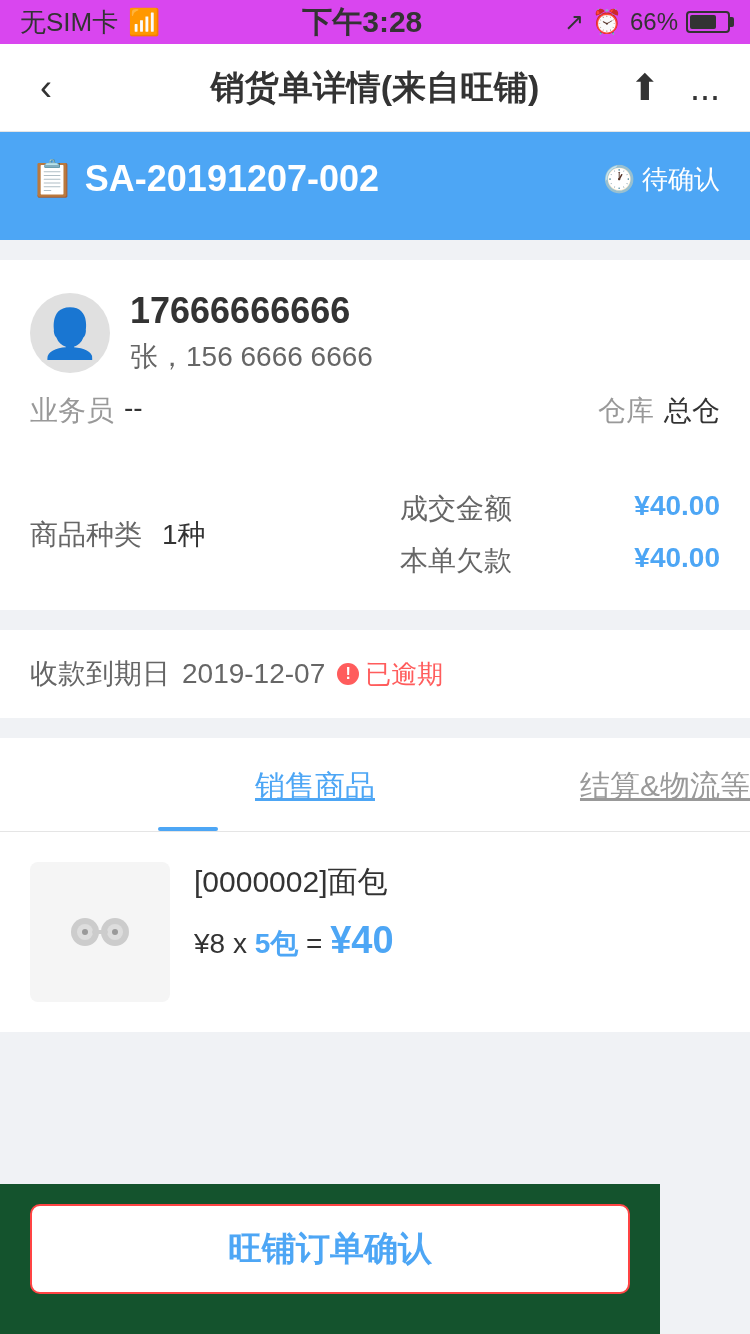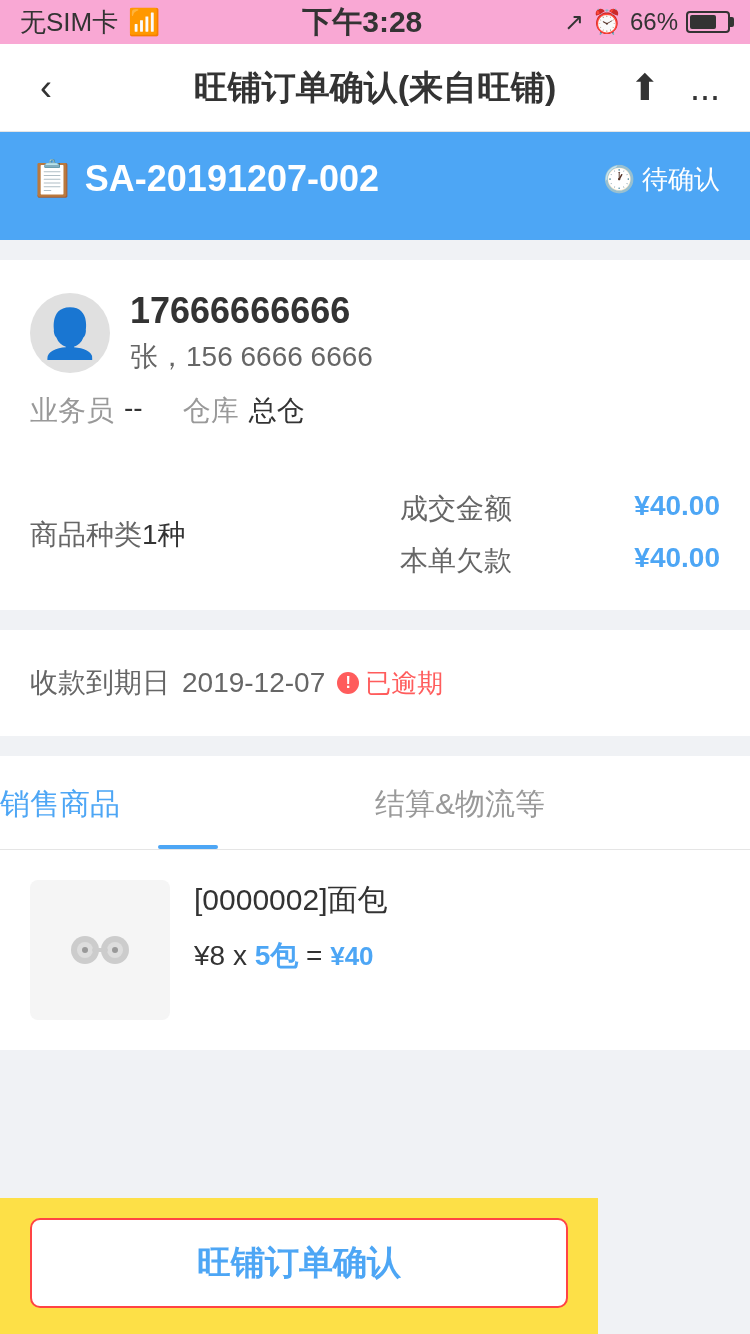--- a/index.html
+++ b/index.html
@@ -10,21 +10,21 @@
       background: #f0f2f5;
       font-family: -apple-system, "PingFang SC", "Helvetica Neue", sans-serif;
       font-size: 28px;
       color: #333;
     }
 
     
     .status-bar {
       width: 750px;
       height: 44px;
-      background: #f9a8d4;
+      background: #d946ef;
       display: flex;
       align-items: center;
       justify-content: space-between;
       padding: 0 20px;
       font-size: 26px;
       font-weight: 500;
     }
     .status-left { display: flex; align-items: center; gap: 10px; }
     .status-center { font-size: 30px; font-weight: 600; }
     .status-right { display: flex; align-items: center; gap: 8px; font-size: 24px; }
@@ -152,24 +152,25 @@
       font-weight: 600;
       color: #333;
     }
     .customer-name {
       font-size: 28px;
       color: #666;
       margin-top: 6px;
     }
     .customer-meta {
       display: flex;
-      gap: 40px;
+      gap: 60px;
       margin-top: 10px;
       font-size: 28px;
       color: #666;
+      justify-content: space-between;
     }
     .meta-item { display: flex; gap: 10px; }
     .meta-label { color: #999; }
     .meta-value { color: #333; }
 
     
     .amount-section {
       background: #fff;
       padding: 30px;
       margin-top: 0;
@@ -198,21 +199,21 @@
     }
     .amount-item-label { color: #666; }
     .amount-item-value { color: #4da6f5; font-weight: 600; }
     .amount-item-value.zero { color: #4da6f5; }
     .amount-item-value.red { color: #4da6f5; }
     .product-count { font-size: 28px; color: #333; }
 
     
     .due-section {
       background: #fff;
-      padding: 34px 30px;
+      padding: 25px 30px;
       margin-top: 20px;
       display: flex;
       align-items: center;
       gap: 12px;
       font-size: 28px;
       color: #666;
     }
     .overdue-badge {
       display: inline-flex;
       align-items: center;
@@ -237,26 +238,27 @@
     .tabs-section {
       background: #fff;
       margin-top: 20px;
     }
     .tabs-header {
       display: flex;
       border-bottom: 1px solid #e5e5e5;
     }
     .tab-item {
       flex: 1;
-      text-align: left;
+      text-align: right;
       padding: 28px 0 24px;
       font-size: 30px;
       color: #999;
       position: relative;
       cursor: pointer;
+      text-decoration: underline;
     }
     .tab-item.active {
       color: #4da6f5;
     }
     .tab-item.active::after {
       content: '';
       position: absolute;
       bottom: 0;
       left: 50%;
       transform: translateX(-50%);
@@ -290,36 +292,36 @@
       font-size: 30px;
       color: #333;
       font-weight: 500;
       margin-bottom: 16px;
     }
     .product-price {
       font-size: 28px;
       color: #333;
     }
     .product-price .qty { color: #4da6f5; font-weight: 600; }
-    .product-price .total { color: #4da6f5; font-weight: 700; font-size: 26px; margin-top: 40px; }
+    .product-price .total { color: #4da6f5; font-weight: 700; font-size: 38px; margin-top: 40px; }
 
     
     .empty-space {
       height: 200px;
       background: #f0f2f5;
     }
 
     
     .bottom-bar {
       position: fixed;
       bottom: 0;
       left: 0;
-      width: 598px;
-      background: #fde047;
-      padding: 20px 30px 26px;
+      width: 660px;
+      background: #14532d;
+      padding: 20px 30px 40px;
     }
     .confirm-btn {
       width: 100%;
       height: 90px;
       border: 2.5px solid #ff4444;
       border-radius: 10px;
       background: #fff;
       color: #4da6f5;
       font-size: 34px;
       font-weight: 600;
@@ -349,21 +351,21 @@
     <span>⏰</span>
     <span>66%</span>
     <span class="battery-icon">
       <span class="battery-fill"></span>
     </span>
   </div>
 </div>
 
 <div class="nav-bar">
   <span class="nav-back">‹</span>
-  <span class="nav-title">旺铺订单确认(来自旺铺)</span>
+  <span class="nav-title">销货单详情(来自旺铺)</span>
   <div class="nav-right">
     <span class="nav-icon">⬆</span>
     <span class="nav-icon">...</span>
   </div>
 </div>
 
 <div class="order-header">
   <div class="order-header-top">
     <div class="order-id">
       <span>📋</span>
@@ -394,21 +396,21 @@
     <div class="meta-item">
       <span class="meta-label">仓库</span>
       <span class="meta-value">总仓</span>
     </div>
   </div>
 </div>
 
 <div class="amount-section">
   <div class="amount-row">
     <div>
-      <div style="display:flex;gap:0;align-items:center;">
+      <div style="display:flex;gap:20px;align-items:center;">
         <span class="amount-left">商品种类</span>
         <span class="product-count">1种</span>
       </div>
     </div>
     <div class="amount-right-col">
       <div class="amount-item">
         <span class="amount-item-label">成交金额</span>
         <span class="amount-item-value">¥40.00</span>
       </div>
       <div class="amount-item">

